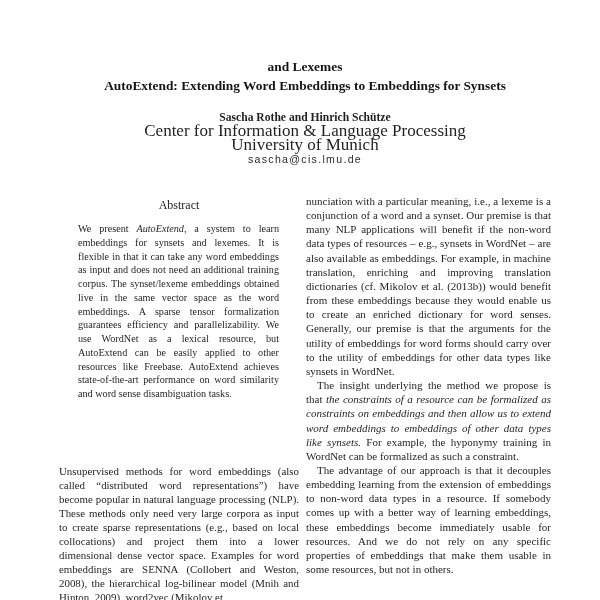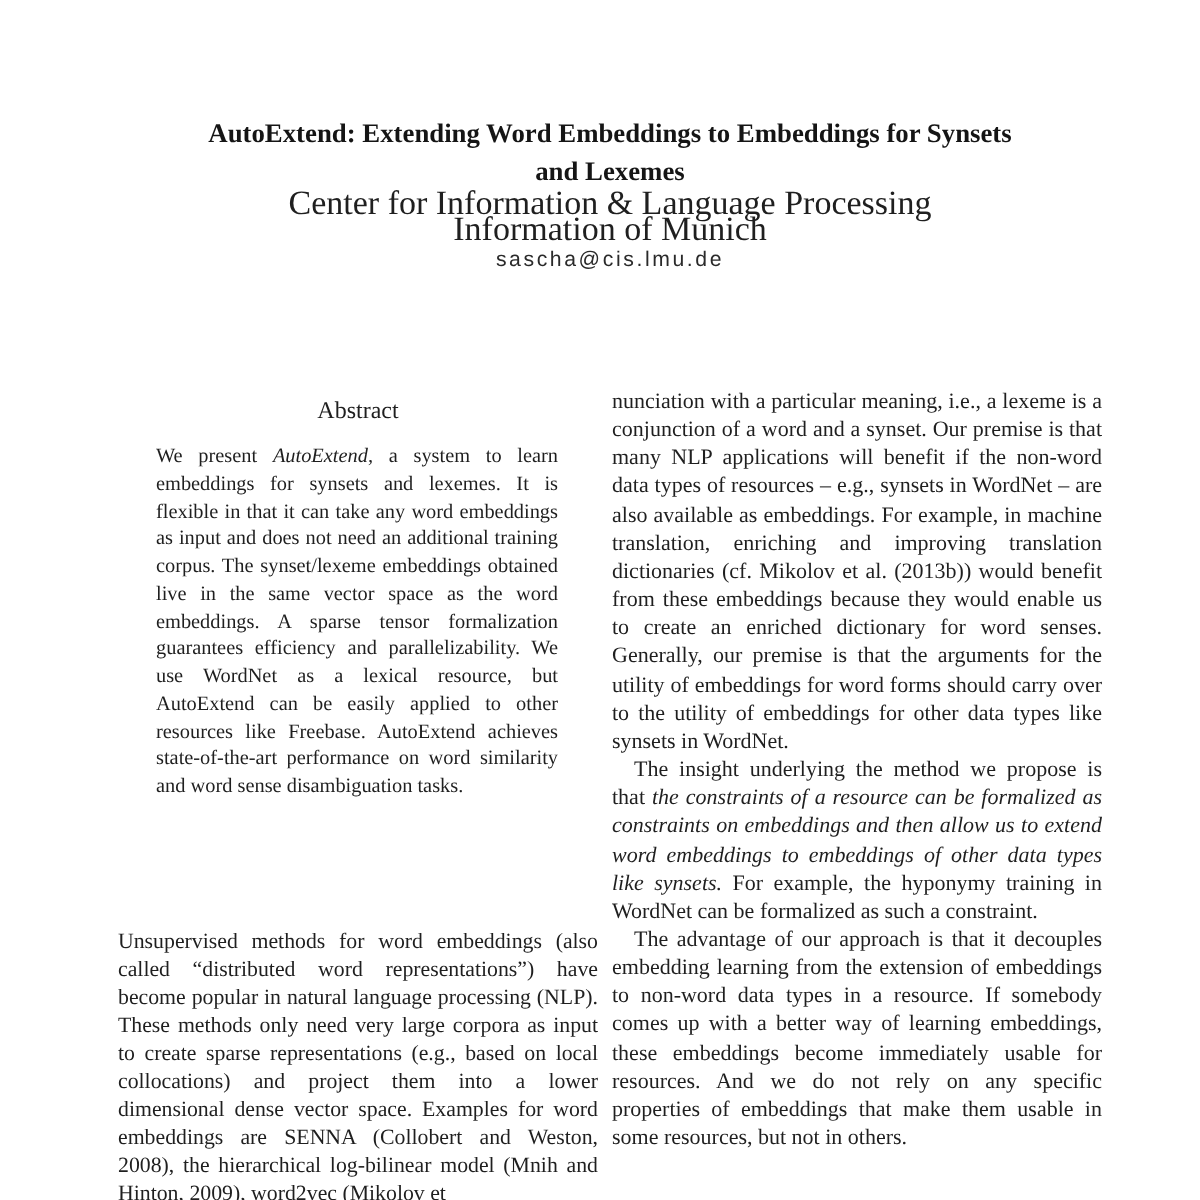--- a/index.html
+++ b/index.html
@@ -92,25 +92,26 @@
   .para-indent { text-indent: 11px; }
   .italic { font-style: italic; }
 </style>
 </head>
 <body>
 
 <div class="page">
 
   <header class="header">
     <div>
+      <div class="title-line">and Lexemes</div>
       <div class="title-line">AutoExtend: Extending Word Embeddings to Embeddings for Synsets</div>
-      <div class="title-line">and Lexemes</div>
     </div>
+    <div class="authors">Sascha Rothe and Hinrich Schütze</div>
     <div class="affil">Center for Information &amp; Language Processing</div>
-    <div class="affil">Information of Munich</div>
+    <div class="affil">University of Munich</div>
     <div class="email">sascha@cis.lmu.de</div>
   </header>
 
   <div class="abstract-heading">Abstract</div>
 
   <p class="abstract-body"><span>We present </span><span class="italic">AutoExtend</span><span>, a system to learn embeddings for synsets and lexemes. It is flexible in that it can take any word embeddings as input and does not need an additional training corpus. The synset/lexeme embeddings obtained live in the same vector space as the word embeddings. A sparse tensor formalization guarantees efficiency and parallelizability. We use WordNet as a lexical resource, but AutoExtend can be easily applied to other resources like Freebase. AutoExtend achieves state-of-the-art performance on word similarity and word sense disambiguation tasks.</span></p>
 
 
   <p class="intro-body">Unsupervised methods for word embeddings (also called “distributed word representations”) have become popular in natural language processing (NLP). These methods only need very large corpora as input to create sparse representations (e.g., based on local collocations) and project them into a lower dimensional dense vector space. Examples for word embeddings are SENNA (Collobert and Weston, 2008), the hierarchical log-bilinear model (Mnih and Hinton, 2009), word2vec (Mikolov et</p>
 

